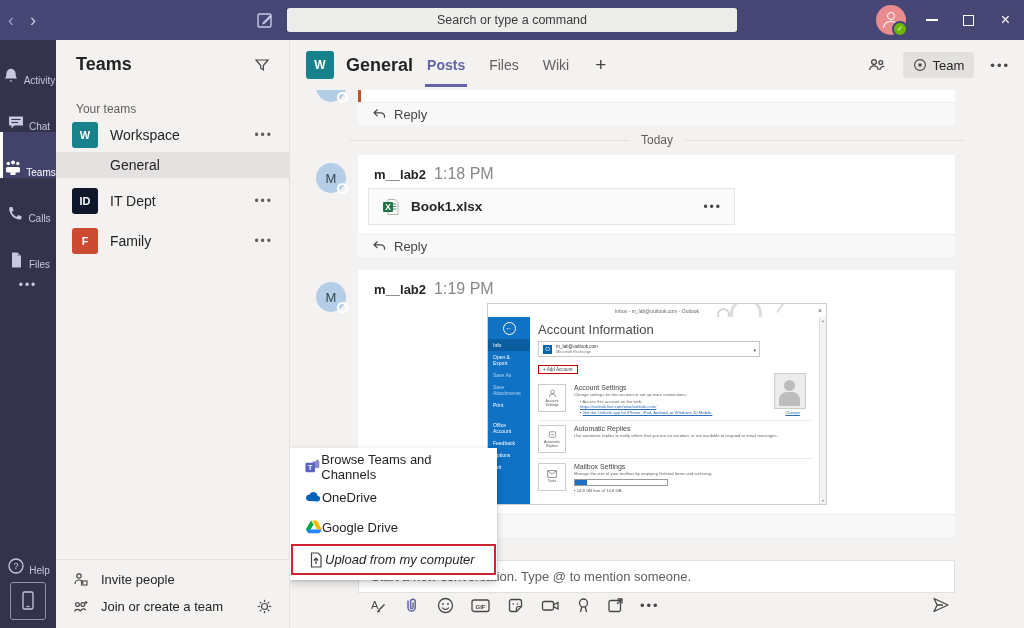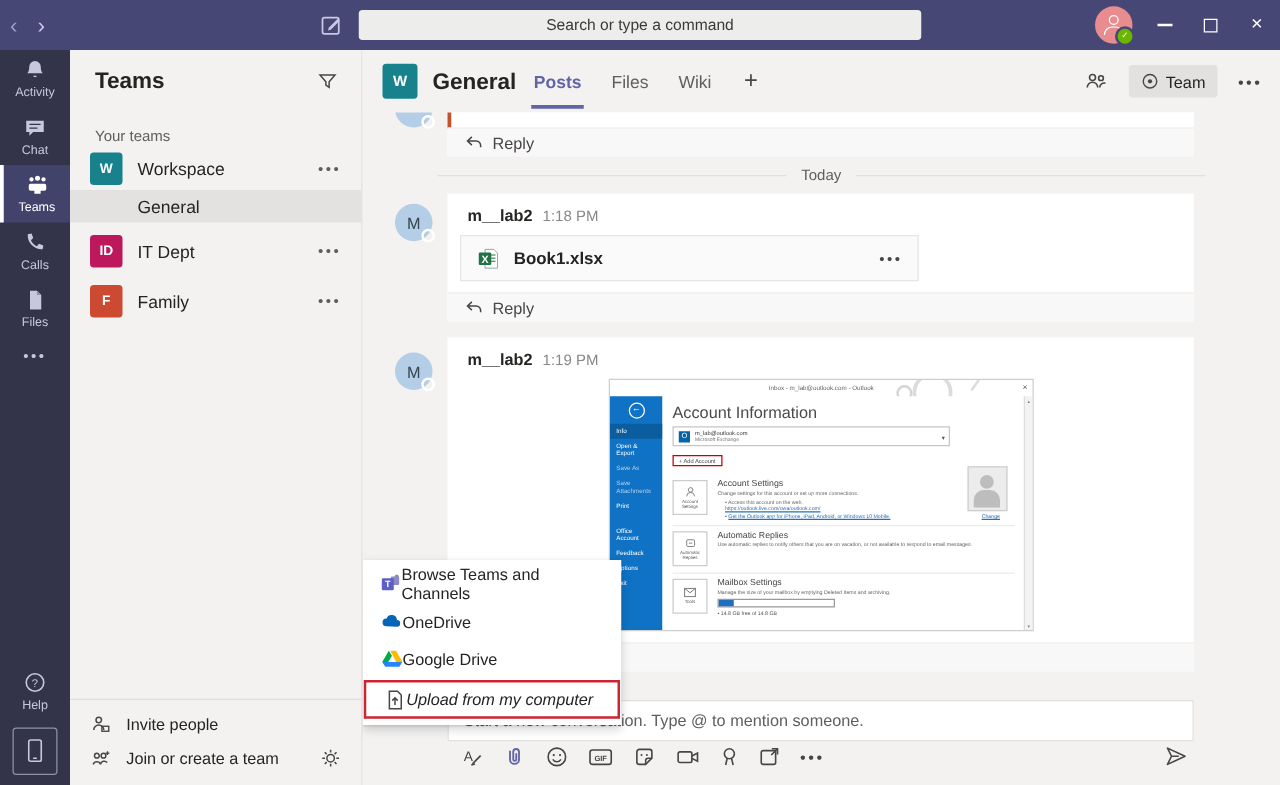--- a/index.html
+++ b/index.html
@@ -19,21 +19,21 @@
   .tb-badge{position:absolute;right:-2px;bottom:-2px;width:12px;height:12px;border-radius:50%;background:#6bb700;border:2px solid #464775;
     color:#fff;font-size:7px;line-height:12px;text-align:center;}
   .win-controls{position:absolute;right:0;top:0;height:40px;display:flex;}
   .win-btn{width:37px;height:40px;display:flex;align-items:center;justify-content:center;color:#fff;}
   .wc-min{width:12px;height:1.5px;background:#fff;}
   .wc-max{width:11px;height:11px;border:1.5px solid #fff;box-sizing:border-box;}
   .wc-close{font-size:16px;line-height:1;}
 
   
   .rail{position:absolute;left:0;top:40px;bottom:0;width:56px;background:#33344a;display:flex;flex-direction:column;}
-  .rail-item{height:46px;display:flex;flex-direction:column;align-items:center;justify-content:center;gap:3px;color:#c8c7e0;box-sizing:border-box;}
+  .rail-item{height:46px;display:flex;flex-direction:row;align-items:flex-end;justify-content:center;gap:3px;color:#c8c7e0;box-sizing:border-box;}
   .rail-item .rlabel{font-size:10px;}
   .rail-item.selected{background:#42436a;border-left:3px solid #fff;color:#fff;}
   .rail-dots{height:30px;display:flex;align-items:center;justify-content:center;color:#c8c7e0;font-size:12px;letter-spacing:2px;}
   .rail-spacer{flex:1;}
   .rail-phone{margin:6px auto 8px;width:34px;height:36px;border:1px solid #8f91ad;border-radius:3px;display:flex;align-items:center;justify-content:center;}
 
   
   .sidebar{position:absolute;left:56px;top:40px;bottom:0;width:234px;background:#f3f2f1;border-right:1px solid #e3e1df;box-sizing:border-box;}
   .sb-header{position:absolute;left:20px;right:18px;top:14px;display:flex;align-items:center;justify-content:space-between;}
   .sb-title{font-size:18px;font-weight:700;color:#252423;}
@@ -62,21 +62,21 @@
   
   .content{position:absolute;left:290px;top:90px;right:0;bottom:0;overflow:hidden;}
   .card{position:absolute;left:68px;width:597px;background:#fff;box-sizing:border-box;}
   .reply-bar{position:absolute;left:0;right:0;bottom:0;height:22px;background:#f9f8f8;border-top:1px solid #efeeec;
     display:flex;align-items:center;gap:8px;padding-left:14px;font-size:13px;color:#484644;}
   .msg-avatar{position:absolute;left:26px;width:30px;height:30px;border-radius:50%;background:#b3cee6;color:#37474f;
     font-size:13px;display:flex;align-items:center;justify-content:center;}
   .msg-avatar .ring{position:absolute;right:-2px;bottom:-1px;width:7px;height:7px;border:2px solid #fff;border-radius:50%;background:transparent;}
   .msg-head{position:absolute;left:16px;top:10px;font-size:13px;color:#252423;}
   .msg-head b{font-weight:700;}
-  .msg-time{margin-left:8px;font-size:12px;color:#8a8886;}
+  .msg-time{margin-left:8px;font-size:16px;color:#8a8886;}
   .today{position:absolute;left:60px;right:60px;top:43px;display:flex;align-items:center;gap:12px;font-size:12px;color:#605e5c;}
   .today .line{flex:1;height:1px;background:#e1dfdd;}
   .attach{position:absolute;left:10px;top:33px;width:367px;height:37px;background:#fbfafa;border:1px solid #e8e6e4;
     display:flex;align-items:center;gap:10px;padding:0 12px;box-sizing:border-box;}
   .attach-name{font-size:13.5px;font-weight:600;color:#252423;}
   .attach-dots{margin-left:auto;color:#484644;font-size:12px;letter-spacing:2px;}
 
   
   .compose-input{position:absolute;left:68px;top:470px;width:597px;height:33px;box-sizing:border-box;background:#fff;
     border:1px solid #e1dfdd;font-size:13px;color:#252423;padding:0 12px;font-family:"Liberation Sans",sans-serif;outline:none;}
@@ -228,21 +228,21 @@
 
     <div class="team-row" style="top:80px;height:30px;">
       <div class="team-avatar" style="background:#17828c;">W</div>
       <span class="team-name">Workspace</span>
       <span class="row-dots">•••</span>
     </div>
     <div class="channel-row" style="top:112px;">
       <span>General</span>
     </div>
     <div class="team-row" style="top:146px;height:30px;">
-      <div class="team-avatar" style="background:#be185d;">ID</div>
+      <div class="team-avatar" style="background:#0f172a;">ID</div>
       <span class="team-name">IT Dept</span>
       <span class="row-dots">•••</span>
     </div>
     <div class="team-row" style="top:186px;height:30px;">
       <div class="team-avatar" style="background:#cc4a31;">F</div>
       <span class="team-name">Family</span>
       <span class="row-dots">•••</span>
     </div>
 
     <div class="sb-footer">

